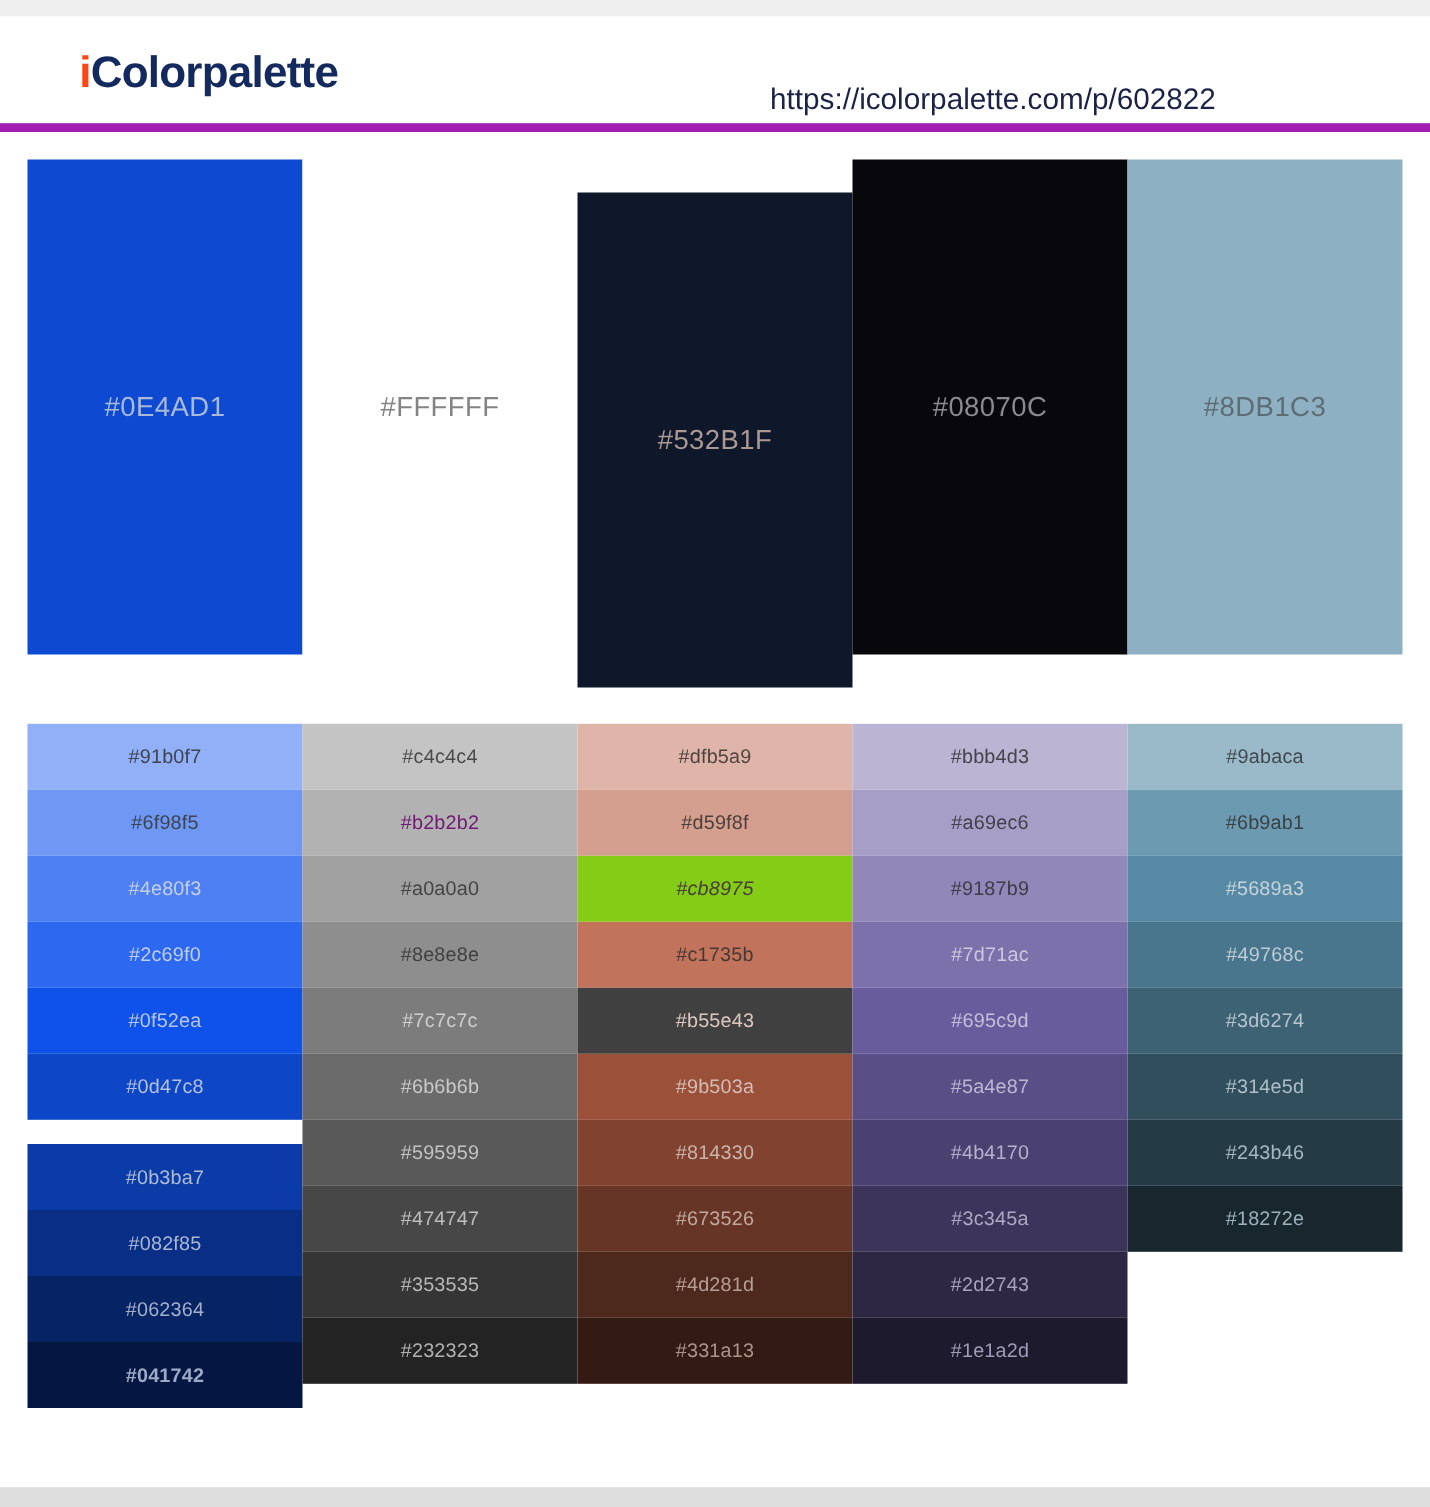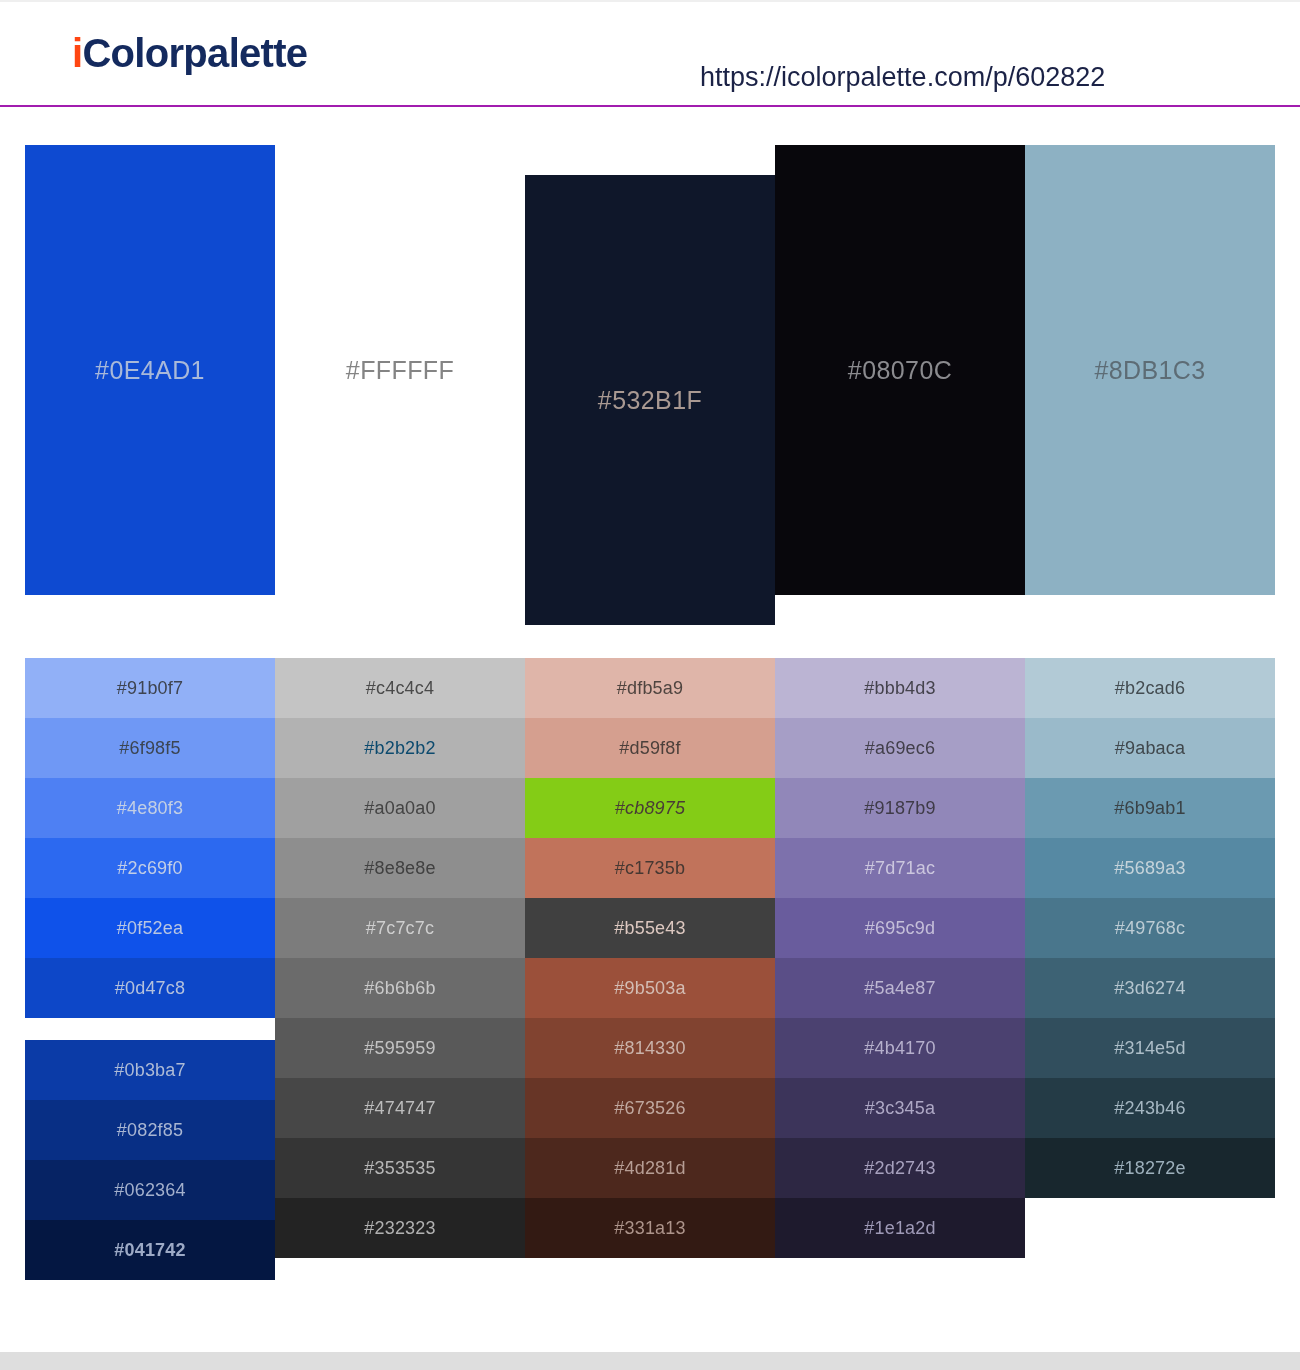--- a/index.html
+++ b/index.html
@@ -20,25 +20,25 @@
     position: absolute;
     left: 0; top: 0;
     width: 1300px;
     height: 15px;
     background: #efefef;
   }
 
   
   .header {
     position: absolute;
-    left: 0; top: 2px;
+    left: 0; top: 15px;
     width: 1300px;
     height: 105px;
     background: #ffffff;
-    border-bottom: 2px solid #a21caf;
+    border-bottom: 8px solid #a21caf;
     box-sizing: border-box;
   }
   .logo {
     position: absolute;
     left: 72px;
     top: 31px;
     font-size: 40px;
     font-weight: bold;
     letter-spacing: -0.7px;
     line-height: 1;
@@ -160,21 +160,21 @@
       <div class="shade-cell" style="background: rgb(44, 105, 240); color: rgb(194, 206, 230);">#2c69f0</div>
       <div class="shade-cell" style="background: rgb(15, 82, 234); color: rgb(185, 198, 226);">#0f52ea</div>
       <div class="shade-cell" style="background: rgb(13, 71, 200); color: rgb(180, 193, 220);">#0d47c8</div>
       <div class="shade-cell" style="background: rgb(11, 59, 167); color: rgb(174, 187, 214); margin-top: 22px;">#0b3ba7</div>
       <div class="shade-cell" style="background: rgb(8, 47, 133); color: rgb(169, 182, 210);">#082f85</div>
       <div class="shade-cell" style="background: rgb(6, 35, 100); color: rgb(163, 176, 204);">#062364</div>
       <div class="shade-cell" style="background: rgb(4, 23, 66); color: rgb(157, 170, 198); font-weight: bold;">#041742</div>
     </div>
     <div class="shade-col">
       <div class="shade-cell" style="background: rgb(196, 196, 196); color: rgb(74, 74, 74);">#c4c4c4</div>
-      <div class="shade-cell" style="background: rgb(178, 178, 178); color: #0c4a6e;">#b2b2b2</div>
+      <div class="shade-cell" style="background: rgb(178, 178, 178); color: #701a75;">#b2b2b2</div>
       <div class="shade-cell" style="background: rgb(160, 160, 160); color: rgb(68, 68, 68);">#a0a0a0</div>
       <div class="shade-cell" style="background: rgb(142, 142, 142); color: rgb(65, 65, 65);">#8e8e8e</div>
       <div class="shade-cell" style="background: rgb(124, 124, 124); color: rgb(207, 207, 207);">#7c7c7c</div>
       <div class="shade-cell" style="background: rgb(107, 107, 107); color: rgb(201, 201, 201);">#6b6b6b</div>
       <div class="shade-cell" style="background: rgb(89, 89, 89); color: rgb(195, 195, 195);">#595959</div>
       <div class="shade-cell" style="background: rgb(71, 71, 71); color: rgb(189, 189, 189);">#474747</div>
       <div class="shade-cell" style="background: rgb(53, 53, 53); color: rgb(183, 183, 183);">#353535</div>
       <div class="shade-cell" style="background: rgb(35, 35, 35); color: rgb(177, 177, 177);">#232323</div>
     </div>
     <div class="shade-col">
@@ -195,21 +195,20 @@
       <div class="shade-cell" style="background: rgb(145, 135, 185); color: rgb(63, 59, 71);">#9187b9</div>
       <div class="shade-cell" style="background: rgb(125, 113, 172); color: rgb(204, 199, 222);">#7d71ac</div>
       <div class="shade-cell" style="background: rgb(105, 92, 157); color: rgb(197, 191, 217);">#695c9d</div>
       <div class="shade-cell" style="background: rgb(90, 78, 135); color: rgb(189, 183, 210);">#5a4e87</div>
       <div class="shade-cell" style="background: rgb(75, 65, 112); color: rgb(182, 176, 204);">#4b4170</div>
       <div class="shade-cell" style="background: rgb(60, 52, 90); color: rgb(174, 168, 197);">#3c345a</div>
       <div class="shade-cell" style="background: rgb(45, 39, 67); color: rgb(167, 161, 190);">#2d2743</div>
       <div class="shade-cell" style="background: rgb(30, 26, 45); color: rgb(159, 154, 183);">#1e1a2d</div>
     </div>
     <div class="shade-col">
-      <div class="shade-cell" style="background: rgb(178, 202, 214); color: rgb(67, 76, 81);">#b2cad6</div>
       <div class="shade-cell" style="background: rgb(154, 186, 202); color: rgb(64, 72, 77);">#9abaca</div>
       <div class="shade-cell" style="background: rgb(107, 154, 177); color: rgb(58, 66, 70);">#6b9ab1</div>
       <div class="shade-cell" style="background: rgb(86, 137, 163); color: rgb(197, 211, 218);">#5689a3</div>
       <div class="shade-cell" style="background: rgb(73, 118, 140); color: rgb(189, 204, 212);">#49768c</div>
       <div class="shade-cell" style="background: rgb(61, 98, 116); color: rgb(181, 197, 206);">#3d6274</div>
       <div class="shade-cell" style="background: rgb(49, 78, 93); color: rgb(173, 190, 200);">#314e5d</div>
       <div class="shade-cell" style="background: rgb(36, 59, 70); color: rgb(165, 183, 194);">#243b46</div>
       <div class="shade-cell" style="background: rgb(24, 39, 46); color: rgb(157, 176, 188);">#18272e</div>
     </div>
   </div>

